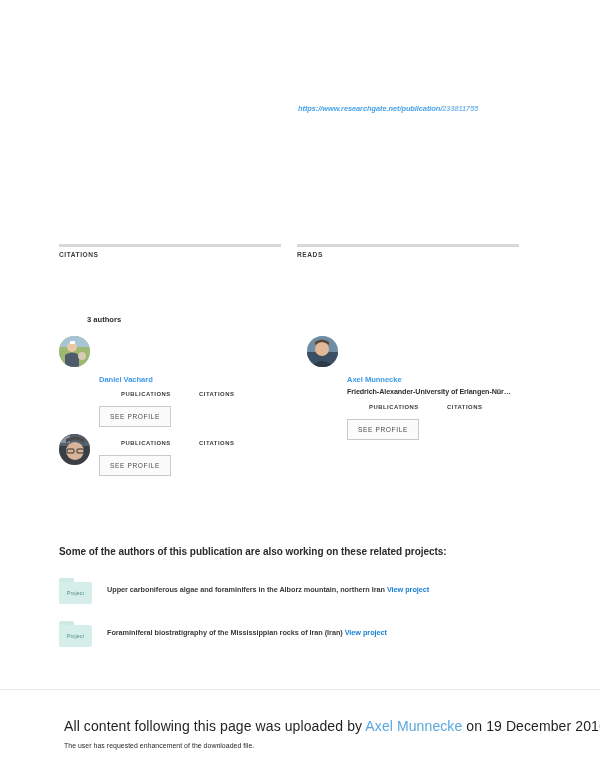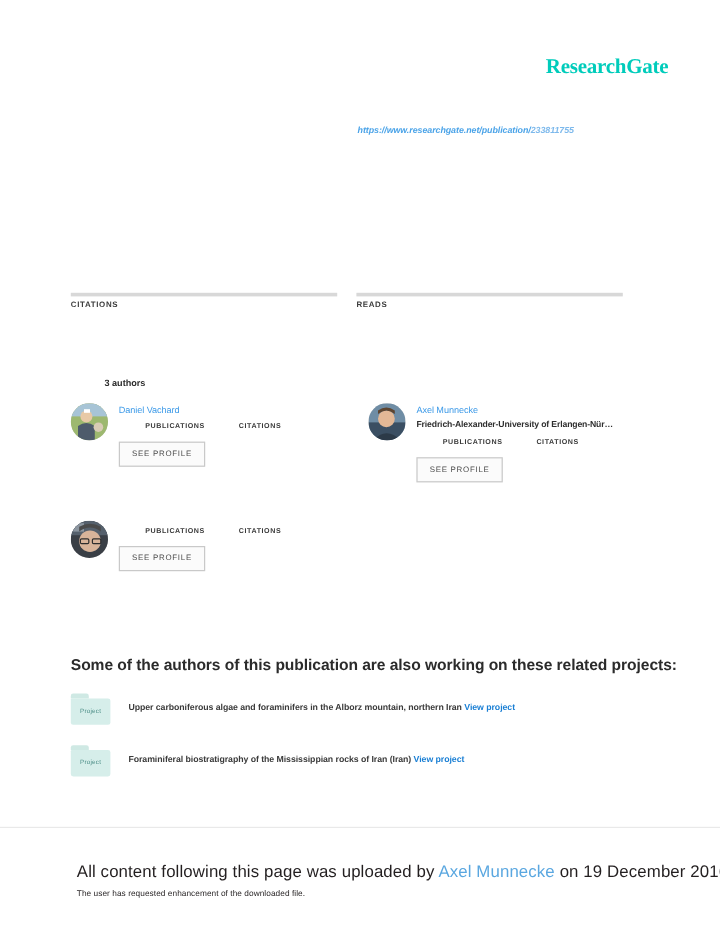--- a/index.html
+++ b/index.html
@@ -117,25 +117,26 @@
     border-radius: 50%;
     overflow: hidden;
     background: #cfcfcf;
   }
   .avatar svg { display: block; width: 31px; height: 31px; }
 
   .author-body { margin-left: 40px; }
 
   .author-name {
     font-size: 7.6px;
-    font-weight: 400;
+    font-weight: 700;
     color: #3d9ae8;
     letter-spacing: -0.05px;
     white-space: nowrap;
     line-height: 11px;
+    margin-top: 38px;
   }
   .author-affil {
     font-size: 7.2px;
     color: #2f2f2f;
     font-weight: 700;
     letter-spacing: -0.1px;
     white-space: nowrap;
     line-height: 12px;
     margin-top: 1px;
   }
@@ -164,21 +165,21 @@
     display: flex;
     align-items: center;
     justify-content: center;
   }
 
   
   .projects-heading {
     position: absolute;
     left: 59px;
     top: 546px;
-    font-size: 13px;
+    font-size: 10px;
     font-weight: 700;
     color: #2b2b2b;
     letter-spacing: -0.05px;
   }
   .project-row {
     position: absolute;
     left: 59px;
     width: 470px;
     height: 30px;
   }
@@ -251,21 +252,20 @@
     color: #231f20;
     letter-spacing: 0.05px;
     white-space: nowrap;
   }
 </style>
 </head>
 <body>
 
 <div id="page">
 
-  <div class="rg-logo blurry">ResearchGate</div>
 
   <div class="rg-url blurry"><span>https://www.researchgate.net/publication/</span><span class="num">233811755</span></div>
 
 
   <div class="stats">
     <div class="stat-col c1">
       <div class="stat-num blurry"></div>
       <div class="stat-rule"></div>
       <div class="stat-label blurry">CITATIONS</div>
     </div>

